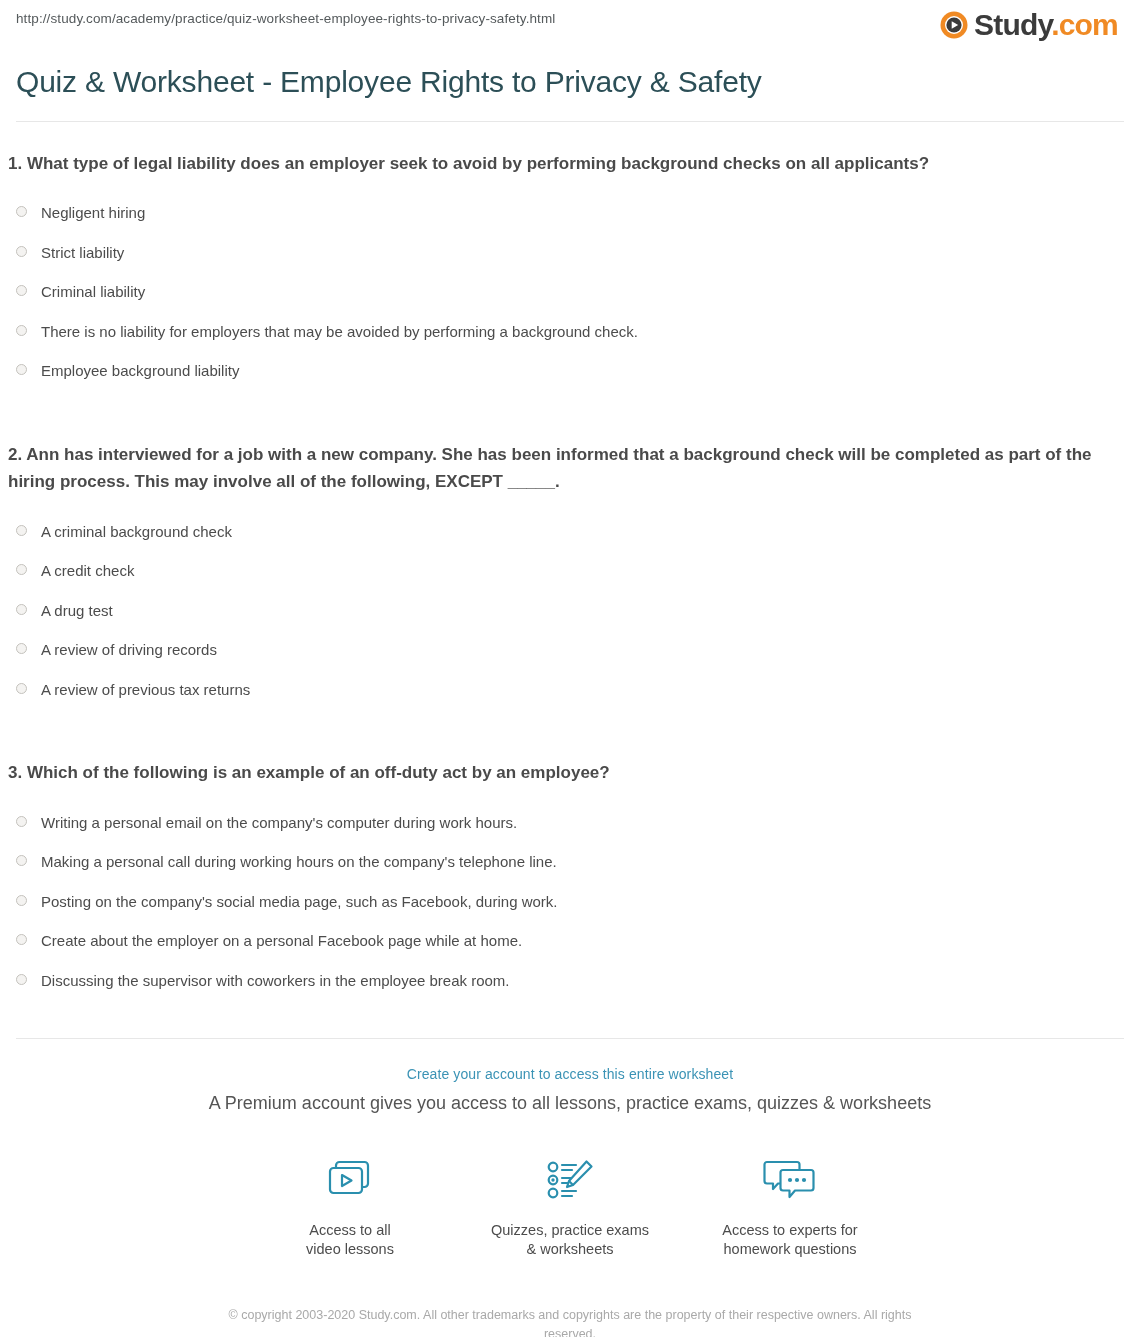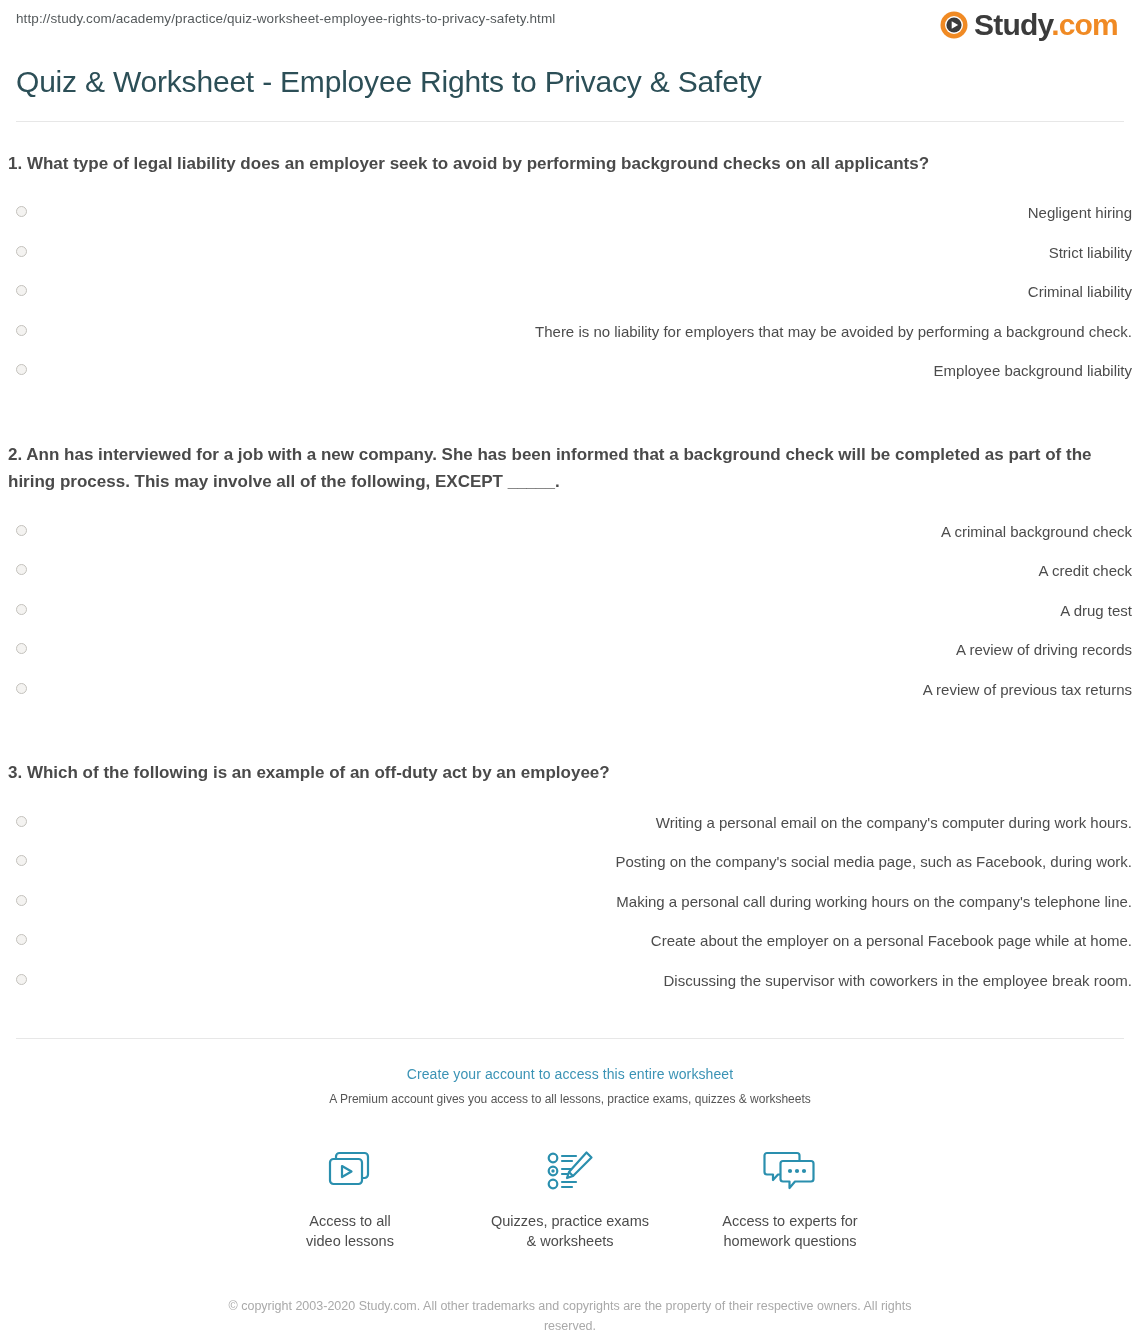--- a/index.html
+++ b/index.html
@@ -94,21 +94,20 @@
     margin: 0;
     padding: 0;
   }
   .answer {
     display: flex;
     align-items: flex-start;
     padding: 10px 0 10px 8px;
     font-size: 15px;
     line-height: 1.3;
     color: #4c4c4c;
-    justify-content: space-between;
   }
   .radio {
     flex: 0 0 auto;
     width: 11px;
     height: 11px;
     margin-top: 3px;
     margin-right: 14px;
     border-radius: 50%;
     border: 1px solid #c4c2bd;
     background: #f4f3f1;
@@ -132,21 +131,21 @@
   .cta-heading {
     margin: 0;
     font-size: 14px;
     font-weight: normal;
     color: #3b93b5;
     letter-spacing: 0.1px;
     line-height: 1.3;
   }
   .cta-sub {
     margin: 8px 0 0 0;
-    font-size: 12px;
+    font-size: 18px;
     color: #555;
     line-height: 1.4;
   }
   .features {
     margin: 34px auto 0 auto;
     width: 660px;
     display: flex;
     justify-content: space-between;
     align-items: flex-start;
   }
@@ -264,25 +263,25 @@
 
     <div class="question-block">
       <p class="question-text">3. Which of the following is an example of an off-duty act by an employee?</p>
       <ul class="answers">
         <li class="answer">
           <span class="radio"></span>
           <span class="answer-label">Writing a personal email on the company's computer during work hours.</span>
         </li>
         <li class="answer">
           <span class="radio"></span>
+          <span class="answer-label">Making a personal call during working hours on the company's telephone line.</span>
+        </li>
+        <li class="answer">
+          <span class="radio"></span>
           <span class="answer-label">Posting on the company's social media page, such as Facebook, during work.</span>
-        </li>
-        <li class="answer">
-          <span class="radio"></span>
-          <span class="answer-label">Making a personal call during working hours on the company's telephone line.</span>
         </li>
         <li class="answer">
           <span class="radio"></span>
           <span class="answer-label">Create about the employer on a personal Facebook page while at home.</span>
         </li>
         <li class="answer">
           <span class="radio"></span>
           <span class="answer-label">Discussing the supervisor with coworkers in the employee break room.</span>
         </li>
       </ul>

